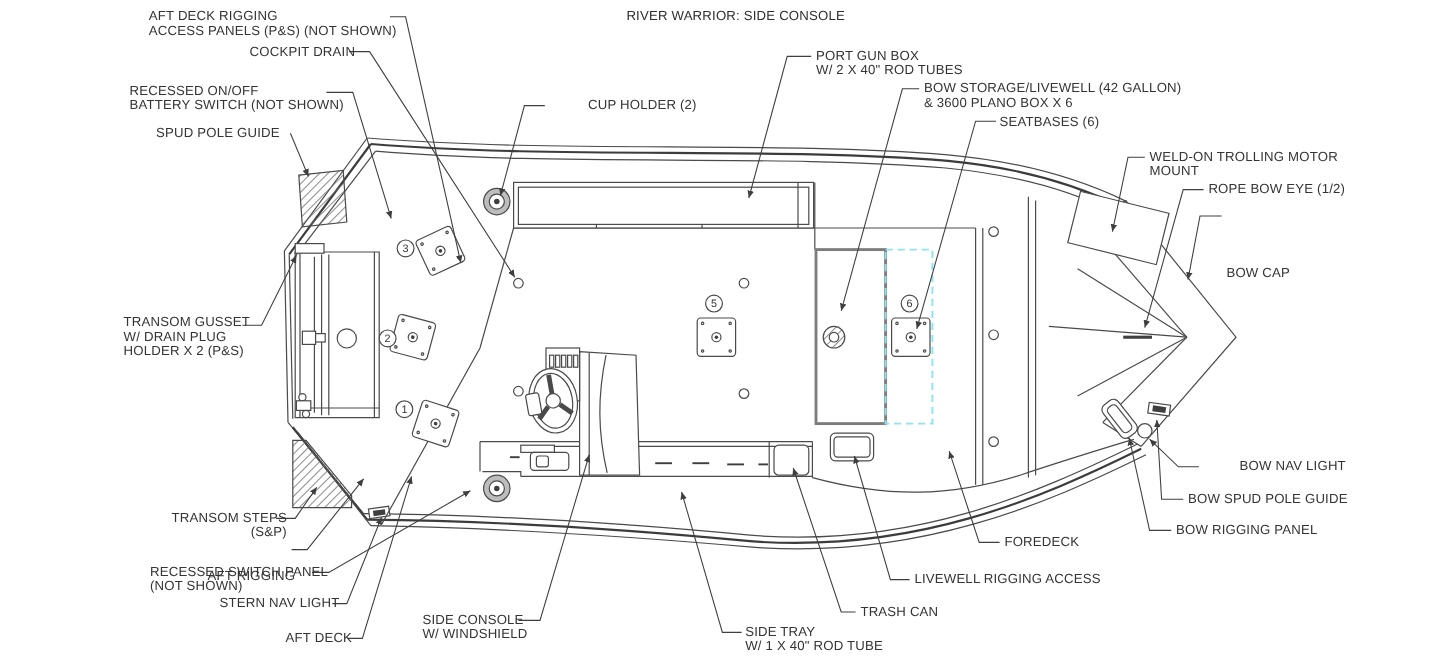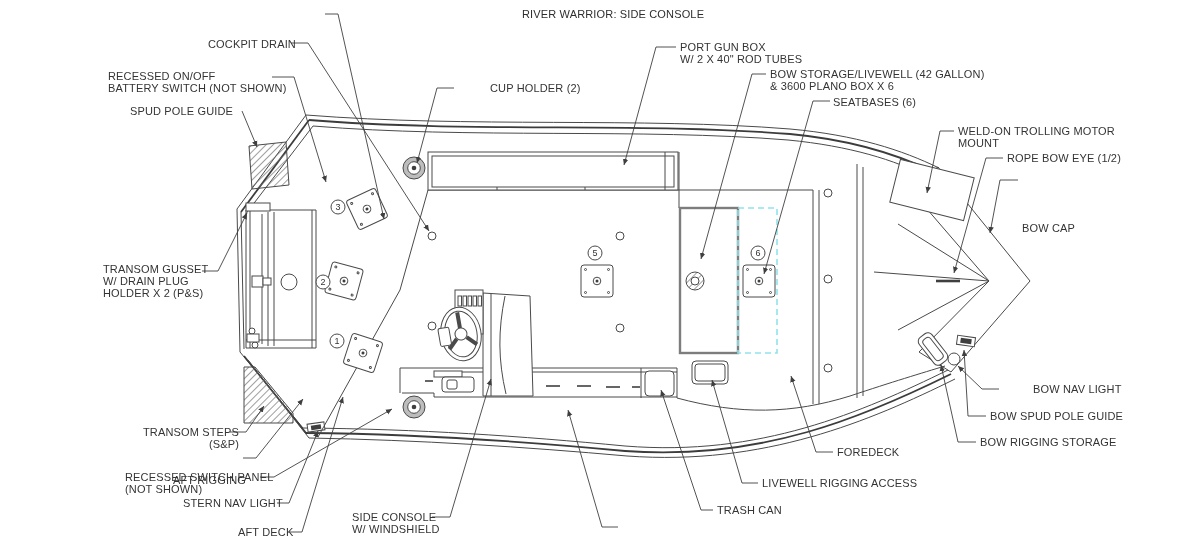--- a/index.html
+++ b/index.html
@@ -245,46 +245,50 @@
     <path class="leader" d="M277,503 L289,503 L318,431"></path>
     <path class="leader" d="M713,510 L701,510 L661,390"></path>
     <path class="leader" d="M432,517 L450,517 L491,379"></path>
     <path class="leader" d="M618,527 L602,527 L568,410"></path>
     <path class="leader" d="M290,532 L302,532 L343,397"></path>
     <path class="leader" d="M758,483 L742,483 L712,380"></path>
   </g>
 </svg>
 
 <div class="lbl title" style="left:522px;top:8px;">RIVER WARRIOR: SIDE CONSOLE</div>
+<div class="lbl" style="left:124px;top:8px;">AFT DECK RIGGING
+ACCESS PANELS (P&amp;S) (NOT SHOWN)</div>
 <div class="lbl" style="left:208px;top:38px;">COCKPIT DRAIN</div>
 <div class="lbl" style="left:108px;top:70px;">RECESSED ON/OFF
 BATTERY SWITCH (NOT SHOWN)</div>
 <div class="lbl" style="left:130px;top:105px;">SPUD POLE GUIDE</div>
 <div class="lbl" style="left:458px;top:82px;margin-left:32px;">CUP HOLDER (2)</div>
 <div class="lbl" style="left:680px;top:41px;">PORT GUN BOX
 W/ 2 X 40" ROD TUBES</div>
 <div class="lbl" style="left:770px;top:68px;">BOW STORAGE/LIVEWELL (42 GALLON)
 &amp; 3600 PLANO BOX X 6</div>
 <div class="lbl" style="left:833px;top:96px;">SEATBASES (6)</div>
 <div class="lbl" style="left:958px;top:125px;">WELD-ON TROLLING MOTOR
 MOUNT</div>
 <div class="lbl" style="left:1007px;top:152px;">ROPE BOW EYE (1/2)</div>
 <div class="lbl" style="left:1022px;top:174px;margin-top:48px;">BOW CAP</div>
 <div class="lbl" style="left:103px;top:263px;">TRANSOM GUSSET
 W/ DRAIN PLUG
 HOLDER X 2 (P&amp;S)</div>
 <div class="lbl" style="left:1033px;top:383px;">BOW NAV LIGHT</div>
 <div class="lbl" style="left:990px;top:410px;">BOW SPUD POLE GUIDE</div>
-<div class="lbl" style="left:980px;top:436px;">BOW RIGGING STORAGE</div>
+<div class="lbl" style="left:980px;top:436px;">BOW RIGGING PANEL</div>
 <div class="lbl" style="left:143px;top:426px;text-align:right;">TRANSOM STEPS
 (S&amp;P)</div>
 <div class="lbl" style="left:837px;top:446px;">FOREDECK</div>
 <div class="lbl" style="left:173px;top:474px;">AFT RIGGING</div>
 <div class="lbl" style="left:125px;top:471px;">RECESSED SWITCH PANEL
 (NOT SHOWN)</div>
 <div class="lbl" style="left:183px;top:497px;">STERN NAV LIGHT</div>
 <div class="lbl" style="left:717px;top:504px;">TRASH CAN</div>
 <div class="lbl" style="left:352px;top:511px;">SIDE CONSOLE
 W/ WINDSHIELD</div>
+<div class="lbl" style="left:621px;top:521px;">SIDE TRAY
+W/ 1 X 40" ROD TUBE</div>
 <div class="lbl" style="left:238px;top:526px;">AFT DECK</div>
 <div class="lbl" style="left:762px;top:477px;">LIVEWELL RIGGING ACCESS</div>
 
 </div>
 
 </body></html>

